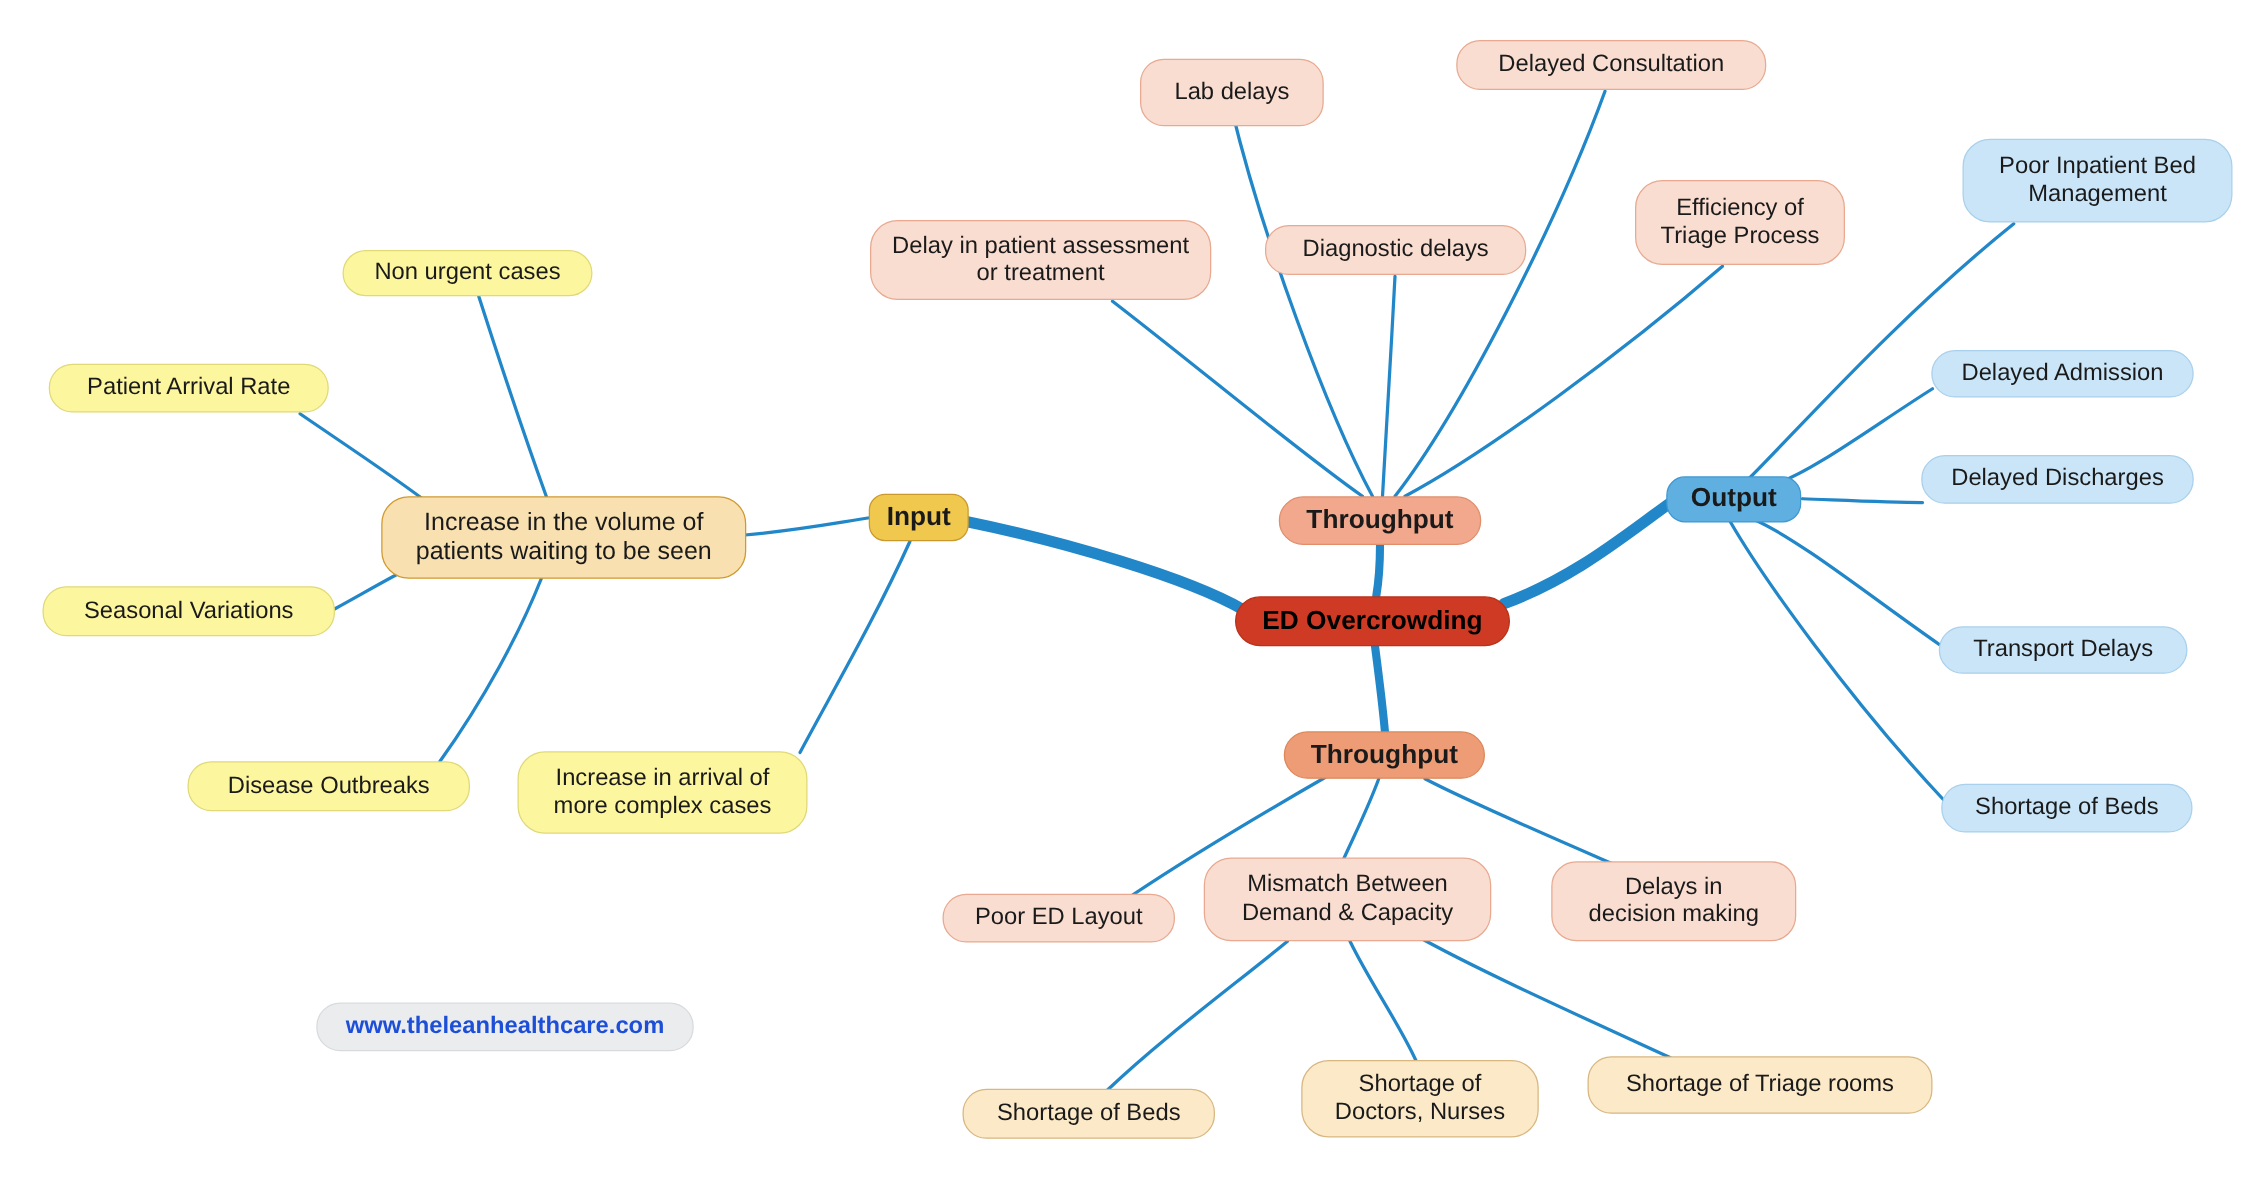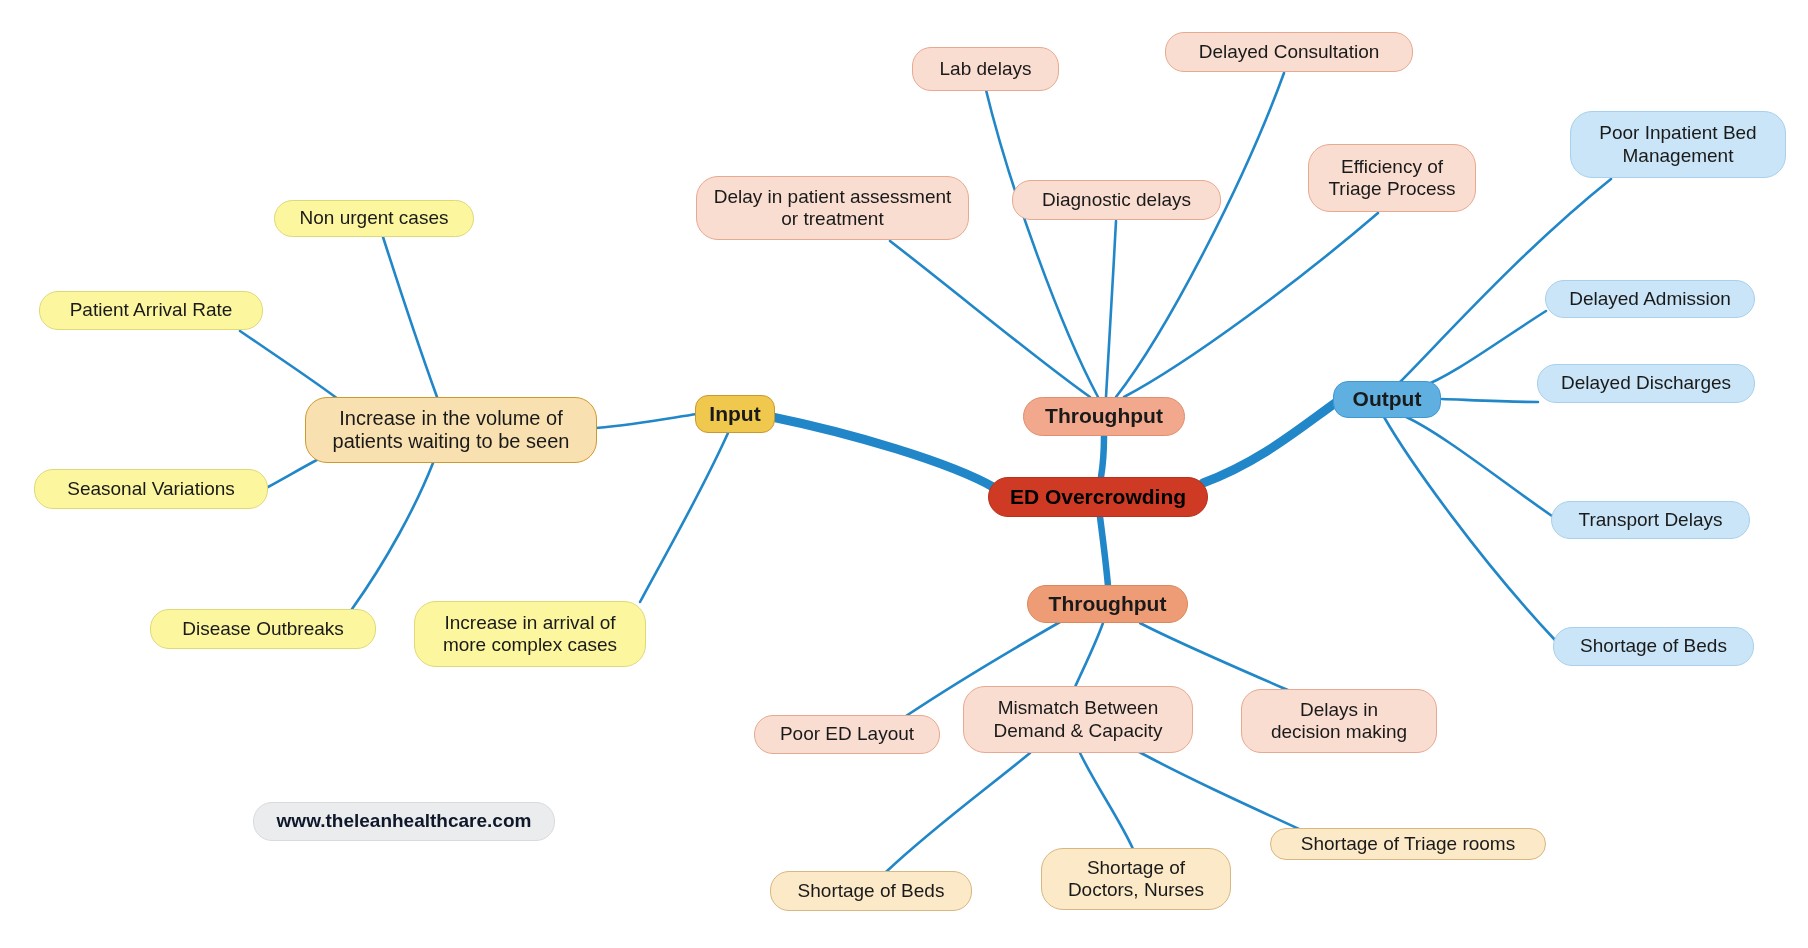--- a/index.html
+++ b/index.html
@@ -34,21 +34,21 @@
   .gold{background:#F0C84E;border:1.7px solid #C9992E;border-radius:13px;}
   .blue{background:#5FB0E1;border:1.7px solid #3E98D2;border-radius:15px;}
   .yellow{background:#FCF69F;border:1.3px solid #E0D977;}
   .tan{background:#F8E0B0;border:1.7px solid #D0992F;border-radius:17px;font-size:20px;}
   .pink{background:#F9DDD1;border:1.3px solid #E8A990;}
   .lblue{background:#C9E5F7;border:1.3px solid #A9D0EC;}
   .peach{background:#FBE9C8;border:1.3px solid #D8B780;}
   .two{border-radius:22px;}
   .footer{
     background:#EAECEE;border:1.3px solid #D8DBDD;
-    color:#0f172a;font-weight:bold;border-radius:19px;
+    color:#1d4ed8;font-weight:bold;border-radius:19px;
   }
 </style>
 </head>
 <body>
 
 <div id="canvas">
 
   <svg id="edges" viewBox="0 0 1808 948" xmlns="http://www.w3.org/2000/svg">
 
     <path class="trunk" d="M 772,417 C 850,433 950,462 995,488"></path>
@@ -99,21 +99,21 @@
   <div class="node yellow" style="left:274px;top:200px;width:200px;height:37px;">Non urgent cases</div>
 
   <div class="node yellow" style="left:39px;top:291px;width:224px;height:39px;">Patient Arrival Rate</div>
 
   <div class="node yellow" style="left:34px;top:469px;width:234px;height:40px;">Seasonal Variations</div>
 
   <div class="node yellow" style="left:150px;top:609px;width:226px;height:40px;">Disease Outbreaks</div>
 
   <div class="node yellow two" style="left:414px;top:601px;width:232px;height:66px;">Increase in arrival of more complex cases</div>
 
-  <div class="node pink" style="left:912px;top:47px;width:147px;height:44px;">Lab delays</div>
+  <div class="node pink" style="left:912px;top:47px;width:147px;height:54px;">Lab delays</div>
 
   <div class="node pink" style="left:1165px;top:32px;width:248px;height:40px;">Delayed Consultation</div>
 
   <div class="node pink two" style="left:696px;top:176px;width:273px;height:64px;">Delay in patient assessment or treatment</div>
 
   <div class="node pink" style="left:1012px;top:180px;width:209px;height:40px;">Diagnostic delays</div>
 
   <div class="node pink two" style="left:1308px;top:144px;width:168px;height:68px;">Efficiency of Triage Process</div>
 
   <div class="node lblue two" style="left:1570px;top:111px;width:216px;height:67px;">Poor Inpatient Bed Management</div>
@@ -129,17 +129,17 @@
   <div class="node pink" style="left:754px;top:715px;width:186px;height:39px;">Poor ED Layout</div>
 
   <div class="node pink two" style="left:963px;top:686px;width:230px;height:67px;">Mismatch Between Demand &amp; Capacity</div>
 
   <div class="node pink two" style="left:1241px;top:689px;width:196px;height:64px;padding:3px 24px;border-radius:20px;">Delays in decision making</div>
 
   <div class="node peach" style="left:770px;top:871px;width:202px;height:40px;">Shortage of Beds</div>
 
   <div class="node peach two" style="left:1041px;top:848px;width:190px;height:62px;">Shortage of Doctors, Nurses</div>
 
-  <div class="node peach" style="left:1270px;top:828px;width:276px;height:32px;">Shortage of Triage rooms</div>
+  <div class="node peach" style="left:1270px;top:845px;width:276px;height:46px;">Shortage of Triage rooms</div>
 
   <div class="node footer" style="left:253px;top:802px;width:302px;height:39px;">www.theleanhealthcare.com</div>
 
 </div>
 
 </body></html>

